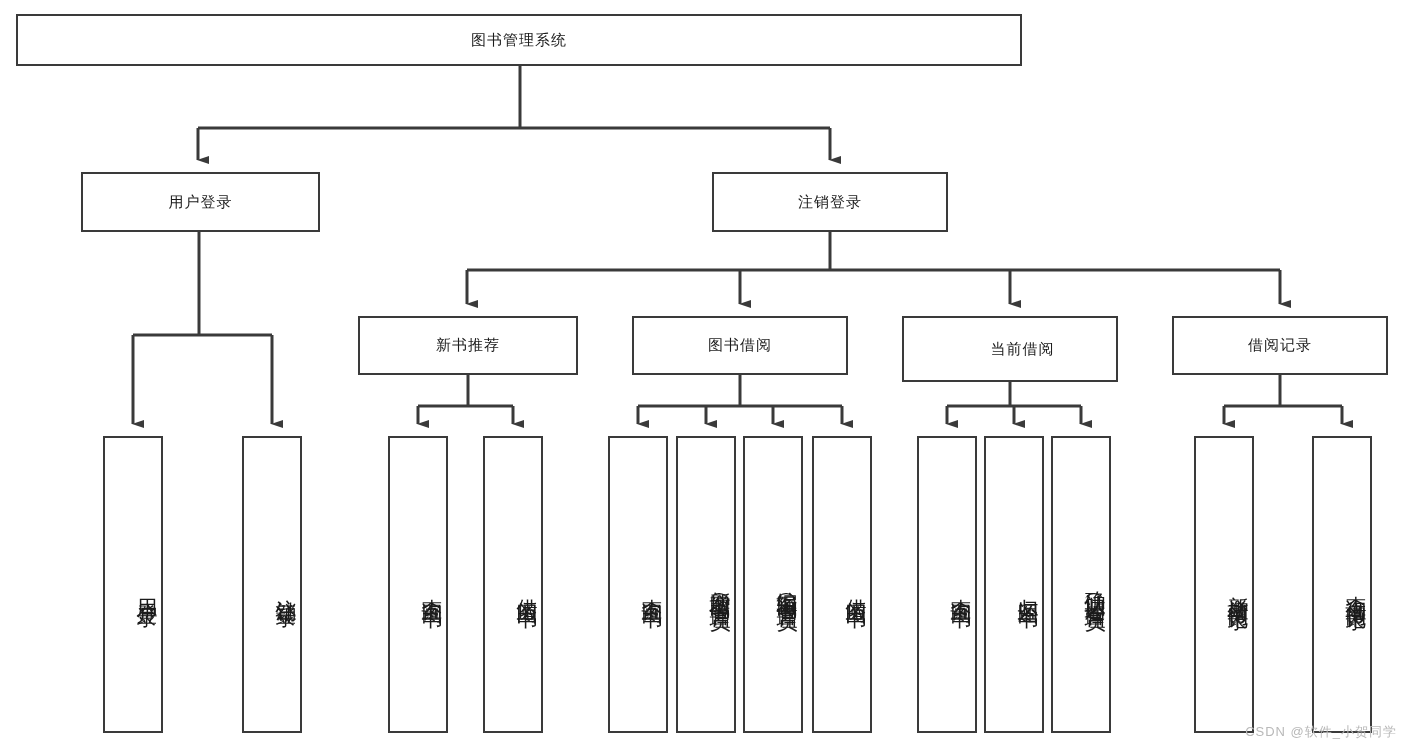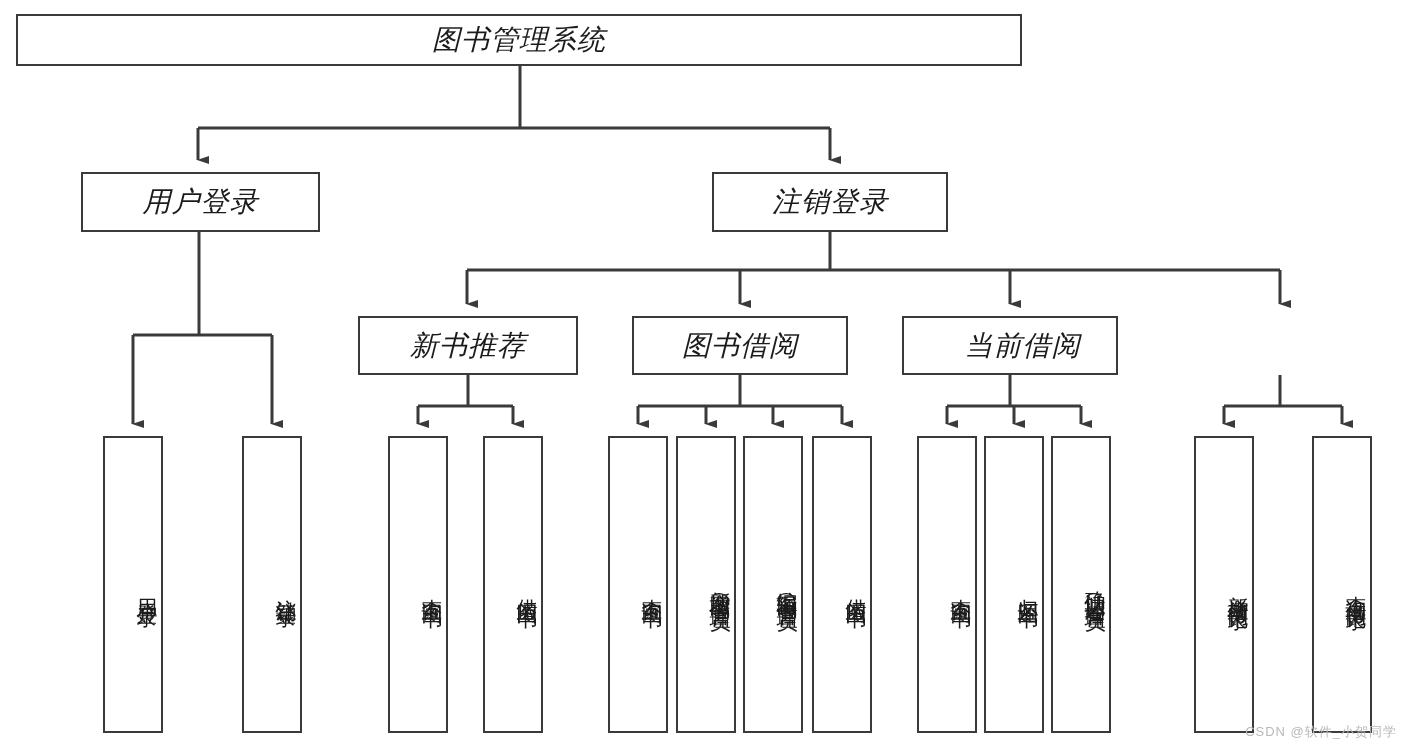--- a/index.html
+++ b/index.html
@@ -15,21 +15,21 @@
     position:absolute;
     box-sizing:border-box;
     border:2px solid #3a3a3a;
     background:#ffffff;
     display:flex;
     align-items:center;
     justify-content:center;
     color:#1b1b1b;
     z-index:3;
   }
-  .node.h{font-size:28px;letter-spacing:1px;font-style:italic;}
+  .node.h{font-size:15px;letter-spacing:1px;}
   .node.v{
     writing-mode:vertical-rl;
     text-orientation:upright;
     font-size:21px;
     letter-spacing:3px;
     padding-top:6px;
     align-items:flex-start;
     justify-content:center;
   }
   #watermark{
@@ -108,22 +108,25 @@
   <div class="node h" style="left:712px;top:172px;width:236px;height:60px;">
     <span>注销登录</span>
   </div>
 
   <div class="node h" style="left:358px;top:316px;width:220px;height:59px;">
     <span>新书推荐</span>
   </div>
   <div class="node h" style="left:632px;top:316px;width:216px;height:59px;">
     <span>图书借阅</span>
   </div>
-  <div class="node h" style="left:902px;top:316px;width:216px;height:59px;padding-left:25px;">
+  <div class="node h" style="left:902px;top:316px;width:216px;height:66px;padding-left:25px;">
     <span>当前借阅</span>
+  </div>
+  <div class="node h" style="left:1172px;top:316px;width:216px;height:59px;">
+    <span>借阅记录</span>
   </div>
 
   <div class="node v" style="left:103px;top:436px;width:60px;height:297px;">
     <span>用户登录</span>
   </div>
   <div class="node v" style="left:242px;top:436px;width:60px;height:297px;">
     <span>注销登录</span>
   </div>
 
   <div class="node v" style="left:388px;top:436px;width:60px;height:297px;">

